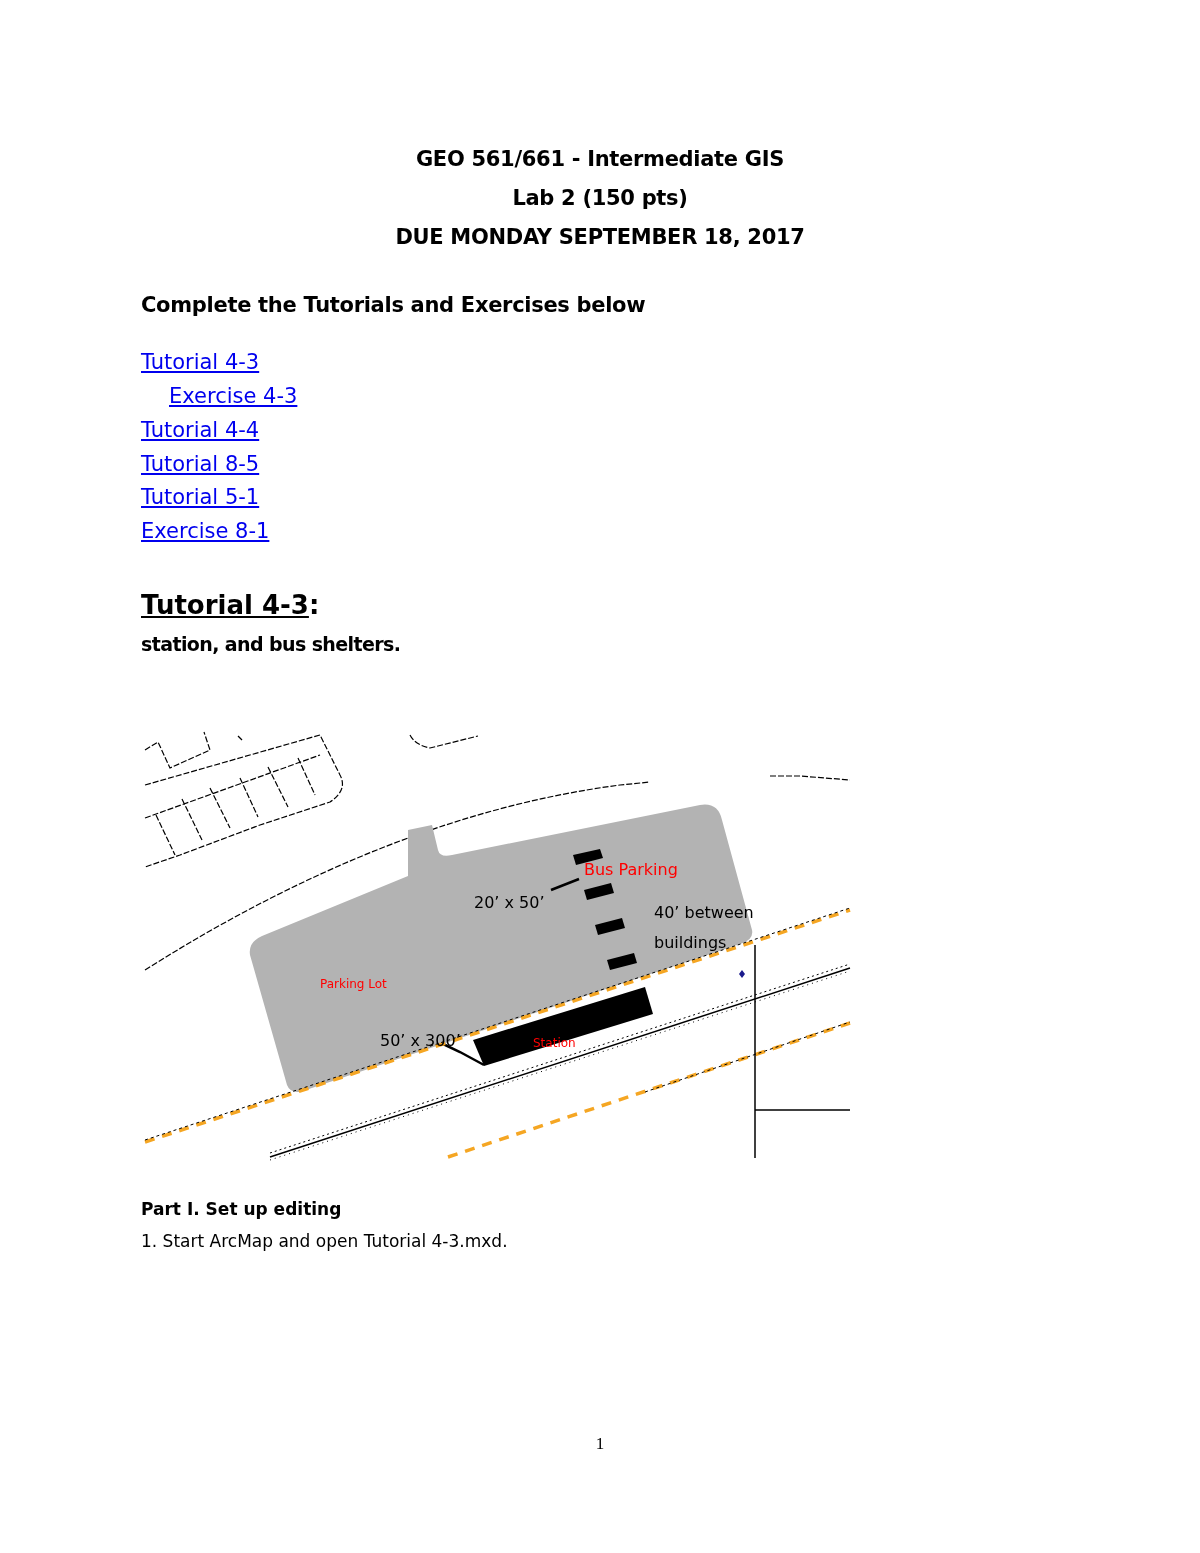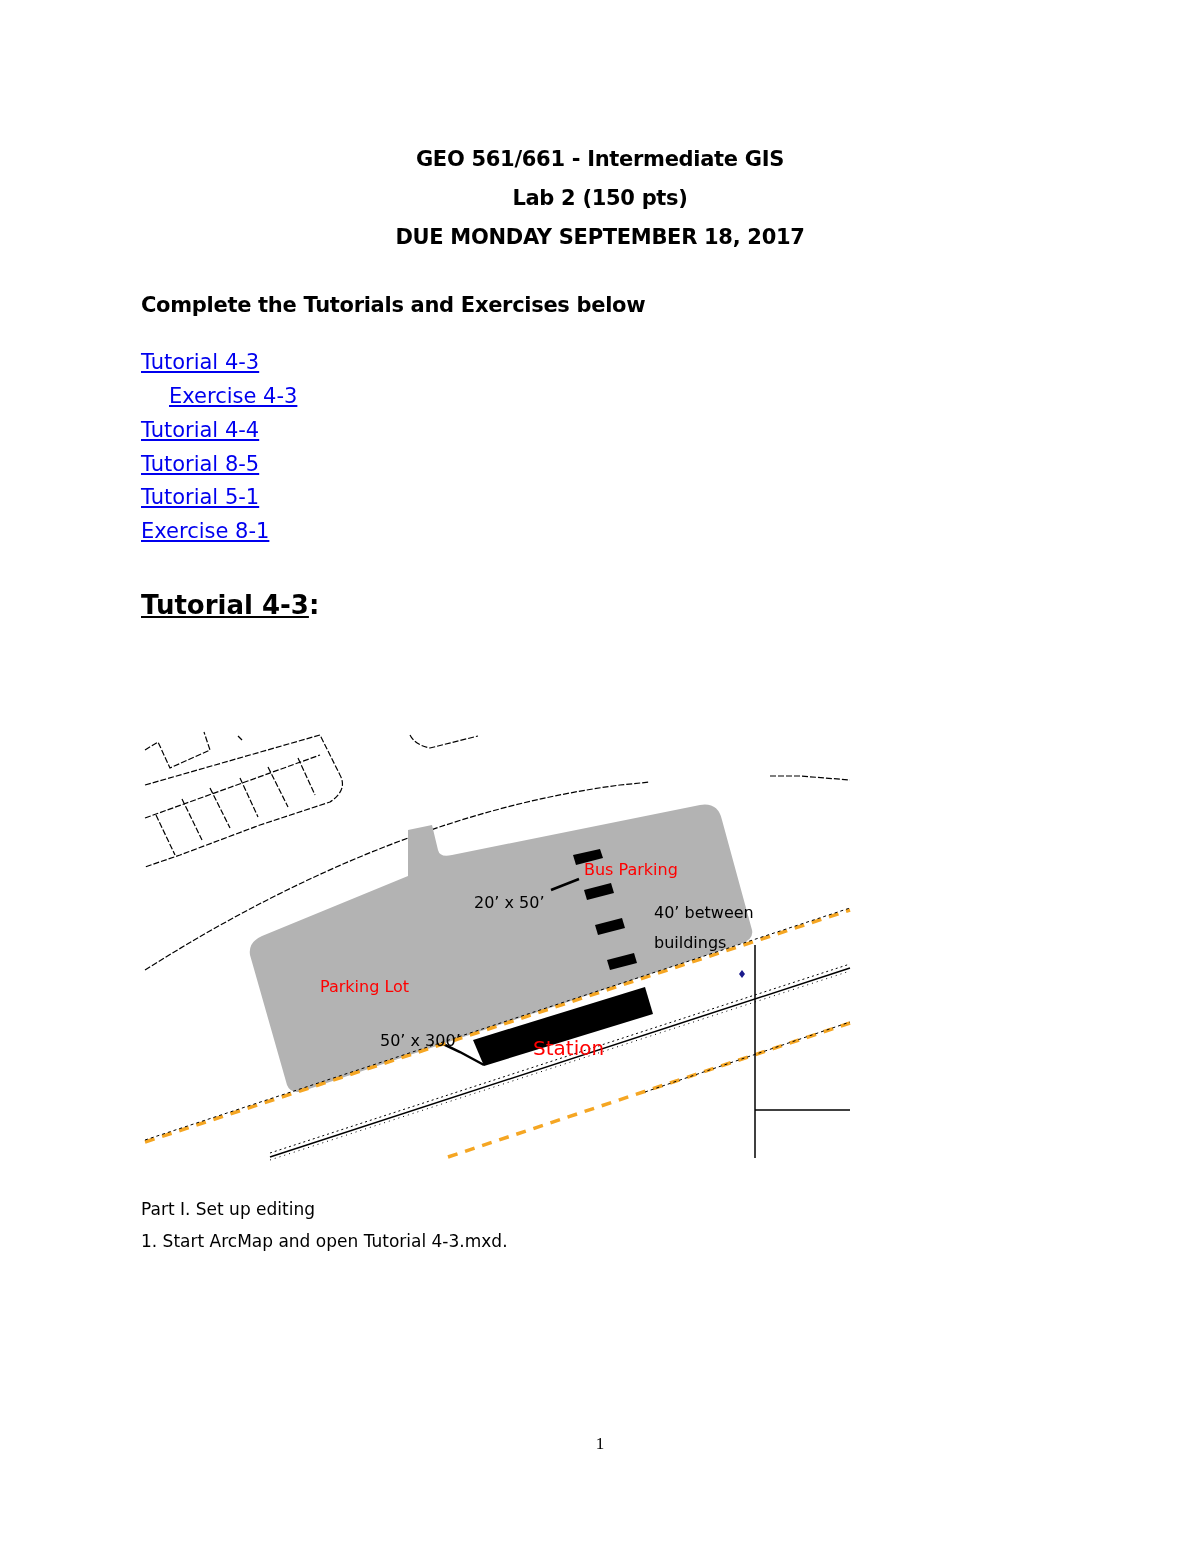--- a/index.html
+++ b/index.html
@@ -1,21 +1,21 @@
 <!DOCTYPE html>
 <html><head>
 <meta charset="utf-8">
 <style>
   html, body { margin: 0; padding: 0; background: #ffffff; }
   body { width: 1200px; height: 1553px; position: relative; overflow: hidden;
          font-family: "DejaVu Sans", "Liberation Sans", sans-serif; color: #000; }
   .abs { position: absolute; }
   .center { left: 0; width: 1200px; text-align: center; }
   .title { font-weight: bold; font-size: 21px; letter-spacing: -0.3px; }
-  .bold { font-weight: normal; }
+  .bold { font-weight: bold; }
   .link { color: #0000ee; text-decoration: underline; font-size: 21px; cursor: pointer; }
   .h2 { font-size: 26px; font-weight: bold; text-align: center; }
   .h2 u { text-decoration: underline; }
   .para { font-size: 19px; font-weight: bold; letter-spacing: -0.6px; line-height: 34px; }
   .body-text { font-size: 17px; }
   #map { position: absolute; left: 140px; top: 720px; width: 715px; height: 450px; }
 </style>
 </head>
 <body>
 
@@ -31,20 +31,21 @@
   <div class="link" style="height:34px;">Tutorial 4-4</div>
   <div class="link" style="height:33px;">Tutorial 8-5</div>
   <div class="link" style="height:34px;">Tutorial 5-1</div>
   <div class="link" style="height:34px;">Exercise 8-1</div>
 </div>
 
 <div class="abs h2" style="left:141px; top:590px;">
   <u>Tutorial 4-3</u><span>:</span>
 </div>
 <div class="abs para" style="left:141px; top:627px; width:940px;">
+  <div>station, and bus shelters.</div>
 </div>
 
 <div id="map">
   <svg width="715" height="450" viewBox="0 0 715 450">
 
     <g stroke="#000" stroke-width="1.2" fill="none" stroke-dasharray="6,2">
       <path d="M5,30 L18,22 L30,48 L70,30 L64,12"></path>
       <path d="M98,16 L102,20"></path>
       <path d="M270,15 Q275,25 290,28 L338,16"></path>
       <path d="M5,65 L180,15 L200,55 Q208,70 190,82 L120,105 L40,135 L5,147"></path>
@@ -93,21 +94,21 @@
     <polygon points="602,250 605,254 602,258 599,254" fill="#1a1a8c"></polygon>
   </svg>
 
   
   <div class="abs" style="left:444px; top:140px; font-size:16px; color:#ff0000;">Bus Parking</div>
   <div class="abs" style="left:334px; top:173px; font-size:16px;">20’ x 50’</div>
   <div class="abs" style="left:514px; top:178px; font-size:16px; line-height:30px;">
     <div>40’ between</div>
     <div>buildings</div>
   </div>
-  <div class="abs" style="left:180px; top:257px; font-size:16px; color:#ff0000;">Parking Lot</div>
+  <div class="abs" style="left:180px; top:257px; font-size:12px; color:#ff0000;">Parking Lot</div>
   <div class="abs" style="left:240px; top:311px; font-size:16px;">50’ x 300’</div>
-  <div class="abs" style="left:393px; top:316px; font-size:20px; color:#ff0000;">Station</div>
+  <div class="abs" style="left:393px; top:316px; font-size:12px; color:#ff0000;">Station</div>
 </div>
 
 <div class="abs bold" style="left:141px; top:1199px; font-size:17px;">Part I. Set up editing</div>
 <div class="abs body-text" style="left:141px; top:1231px;">1. Start ArcMap and open Tutorial 4-3.mxd.</div>
 
 <div class="abs center" style="top:1434px; font-family:'Liberation Serif', serif; font-size:17px;">1</div>
 
 </body></html>

